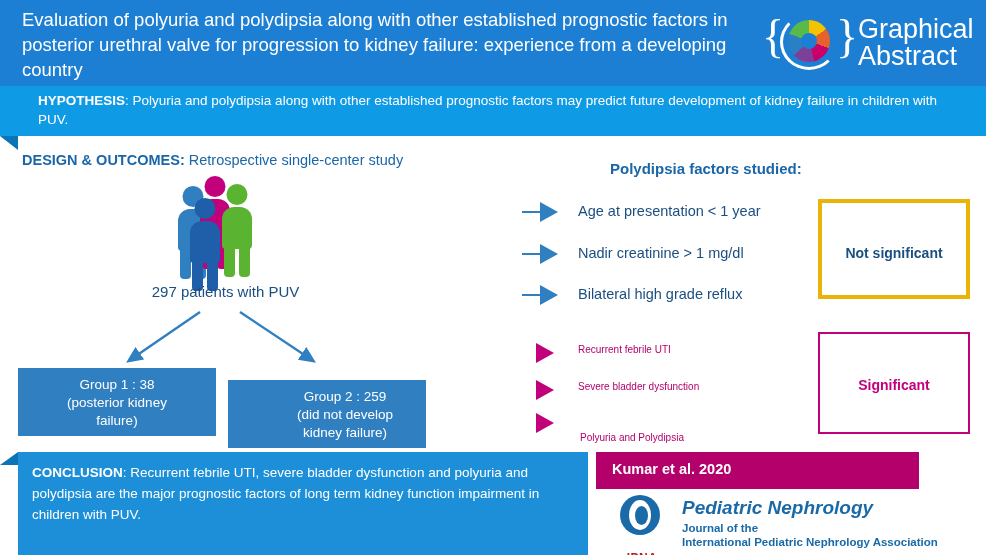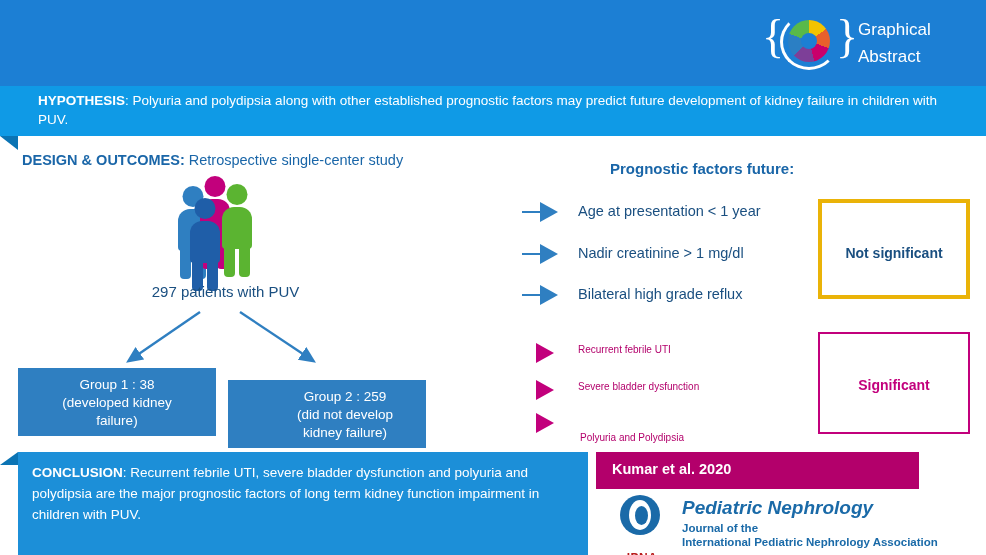--- a/index.html
+++ b/index.html
@@ -97,21 +97,21 @@
     border-radius: 50%;
     border-top-color: transparent;
     border-right-color: transparent;
     box-sizing: border-box;
   }
   .ga-text {
     position: absolute;
     left: 96px;
     top: 4px;
     color: #ffffff;
-    font-size: 17px;
+    font-size: 27px;
     line-height: 27px;
     font-weight: normal;
   }
   .ga-text .l2 { display: block; }
 
   
   .hypothesis-band {
     position: absolute;
     left: 18px;
     top: 86px;
@@ -404,20 +404,21 @@
     font-weight: bold;
     color: #1a6aa8;
   }
 </style>
 </head>
 <body>
 
 <div id="poster">
 
   <div class="header">
+    <div class="header-title">Evaluation of polyuria and polydipsia along with other established prognostic factors in posterior urethral valve for progression to kidney failure: experience from a developing country</div>
     <div class="ga-logo">
       <div class="ga-arrow"></div>
       <div class="ga-brace">{</div>
       <div class="ga-wheel"></div>
       <div class="ga-brace-r">}</div>
       <div class="ga-text">
         <span>Graphical</span>
         <span class="l2">Abstract</span>
       </div>
     </div>
@@ -470,30 +471,30 @@
       <marker id="ahead" markerWidth="7" markerHeight="7" refX="5" refY="3.2" orient="auto">
         <path d="M0,0 L7,3.2 L0,6.4 z" fill="#2f7fc1"></path>
       </marker>
     </defs>
     <line x1="200" y1="312" x2="130" y2="360" stroke="#2f7fc1" stroke-width="2.4" marker-end="url(#ahead)"></line>
     <line x1="240" y1="312" x2="312" y2="360" stroke="#2f7fc1" stroke-width="2.4" marker-end="url(#ahead)"></line>
   </svg>
 
   <div class="group-box" id="group1">
     <div>Group 1 : 38</div>
-    <div>(developed kidney</div>
+    <div>(posterior kidney</div>
     <div>failure)</div>
   </div>
   <div class="group-box" id="group2">
     <div>Group 2 : 259</div>
     <div>(did not develop</div>
     <div>kidney failure)</div>
   </div>
 
-  <div class="prognostic-title">Prognostic factors future:</div>
+  <div class="prognostic-title">Polydipsia factors studied:</div>
 
   <div class="lead-line" style="left:522px; top:211px; width:26px;"></div>
   <div class="tri tri-blue" style="left:540px; top:202px;"></div>
   <div class="factor" style="left:578px; top:203px;">Age at presentation &lt; 1 year</div>
 
   <div class="lead-line" style="left:522px; top:253px; width:26px;"></div>
   <div class="tri tri-blue" style="left:540px; top:244px;"></div>
   <div class="factor" style="left:578px; top:245px;">Nadir creatinine &gt; 1 mg/dl</div>
 
   <div class="lead-line" style="left:522px; top:294px; width:26px;"></div>

